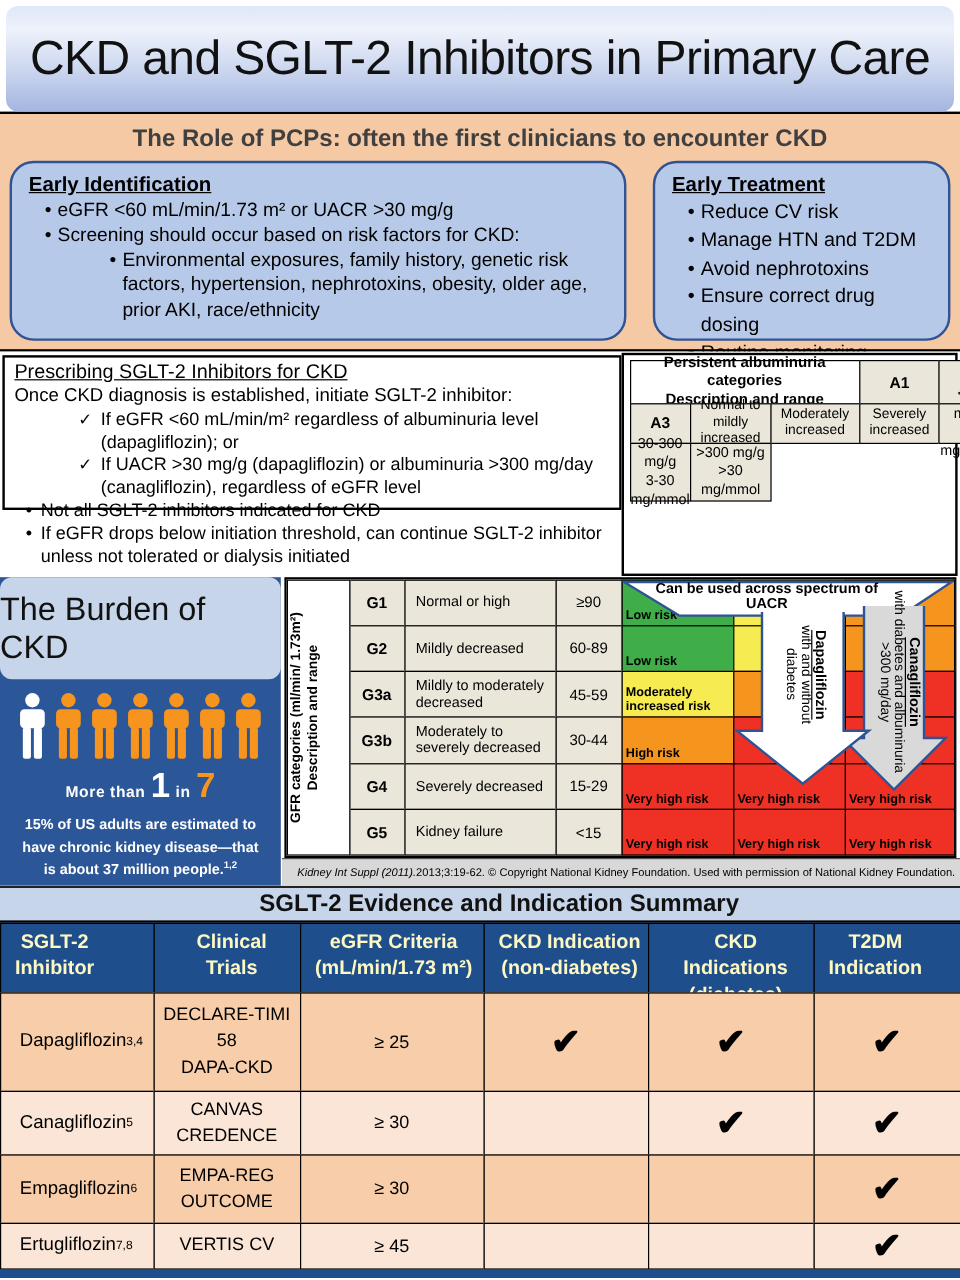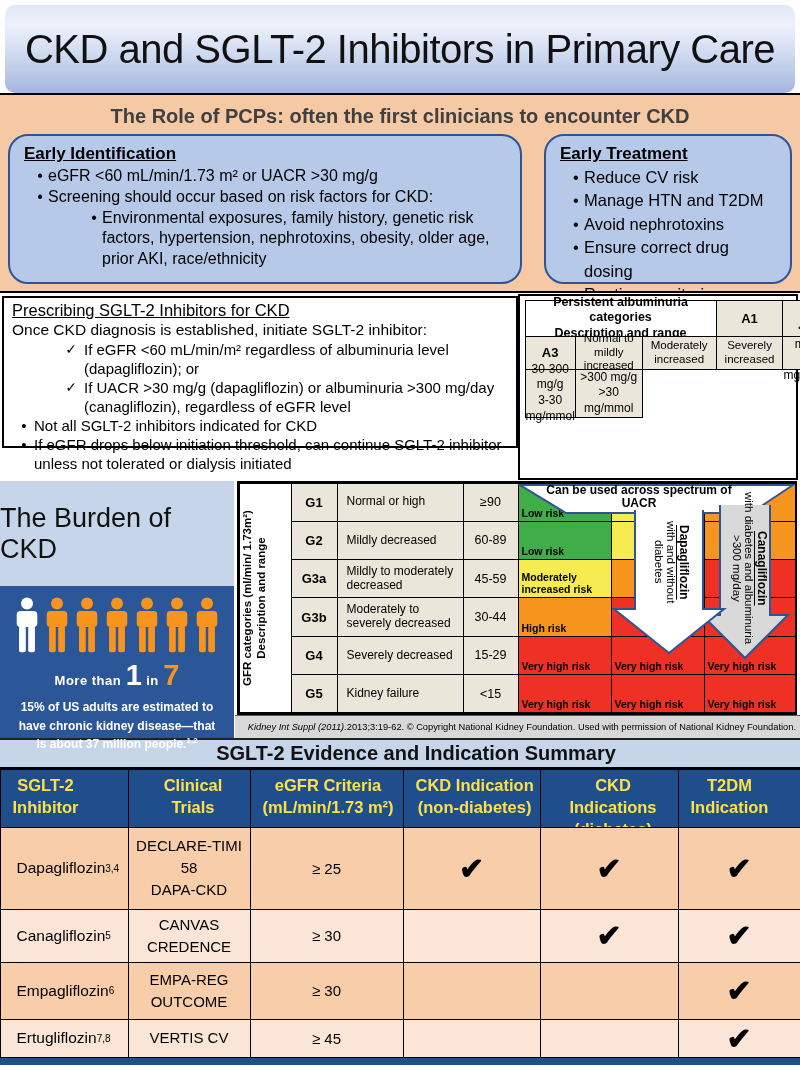--- a/index.html
+++ b/index.html
@@ -22,41 +22,41 @@
   .pcp-box.right { left:536px; width:248px; font-size:16.5px; }
   .box-title { font-weight:bold; text-decoration:underline; font-size:17px; margin-bottom:2px; }
   .li { display:flex; line-height:1.3; }
   .li .b { width:16px; text-align:center; flex:none; }
   .li.l1 .b { margin-left:8px; }
   .li.l2 .b { margin-left:62px; }
   .pcp-box.right .li { line-height:1.42; }
 
   
   .mid { position:relative; height:188px; background:#fff; }
-  .rx-box { position:absolute; left:2px; top:3px; width:516px; height:152px; border:2px solid #000; background:#fff; padding:3px 8px; font-size:15px; }
+  .rx-box { position:absolute; left:2px; top:3px; width:516px; height:129px; border:2px solid #000; background:#fff; padding:3px 8px; font-size:15px; }
   .rx-title { font-size:16.5px; text-decoration:underline; margin-bottom:1px; }
   .rx-intro { font-size:15.5px; margin-bottom:1px; }
   .rx-row { display:flex; line-height:19px; }
   .rx-row .g { flex:none; width:26px; text-align:center; }
   .rx-row.chk .g { margin-left:46px; font-size:14px; }
   .rx-row.blt .g { width:20px; margin-left:2px; }
 
   
   .alb { position:absolute; left:518px; top:1px; width:280px; height:186px; border:2.5px solid #000; background:#fff; padding:4px 5px; }
   .alb-grid { display:grid; width:100%; height:100%; grid-template-columns:1fr 1fr 1fr 1fr 1fr; grid-template-rows:36px 33px 48px 1fr; }
   .alb-grid > div { border:1px solid #000; margin:-0.5px; display:flex; align-items:center; justify-content:center; text-align:center; background:#EAE6DA; }
   .alb-head { grid-column:1/4; background:#fff !important; font-weight:bold; font-size:12.5px; line-height:1.25; white-space:pre-line; }
   .alb-code { font-weight:bold; font-size:13px; }
   .alb-desc { font-size:11.5px; line-height:1.2; padding:0 8px; }
   .alb-range { font-size:12px; line-height:1.3; white-space:pre-line; }
 
   
   .band { position:relative; height:257px; background:#fff; }
   .burden { position:absolute; left:0; top:0; width:234px; height:257px; background:#2B5697; }
-  .burden-title { height:105px; background:#C7D5EA; display:flex; align-items:center; justify-content:center; font-size:27px; color:#111; }
+  .burden-title { height:85px; background:#C7D5EA; display:flex; align-items:center; justify-content:center; font-size:27px; color:#111;border-radius:10px; }
   .figures { display:flex; justify-content:center; align-items:flex-end; gap:4px; margin-top:11px; }
   .person { width:26px; height:58px; }
   .person.orange { fill:#F7941E; } .person.white { fill:#ffffff; }
   .stat { text-align:center; color:#fff; font-weight:bold; margin-top:4px; }
   .stat .sm { font-size:13px; letter-spacing:0.5px; }
   .stat .big { font-size:29px; }
   .stat .big.orange { color:#F7941E; }
   .burden-text { color:#fff; font-weight:bold; font-size:12px; line-height:1.55; text-align:center; padding:6px 12px 0 12px; }
   .burden-text sup { font-size:8px; }
 
@@ -80,21 +80,21 @@
   .al-dapa { left:127px; top:28px; height:102px; width:46px; }
   .al-cana { left:199px; top:6px; height:158px; width:52px; }
 
   .citation { position:absolute; left:235px; top:234px; width:565px; height:23px; background:#D8D8D8; border-top:1px solid #555; display:flex; align-items:center; justify-content:flex-end; padding-right:4px; font-size:9.3px; color:#000; }
   .citation .it { font-style:italic; }
 
   
   .summary-title { height:31px; background:#C7D5EA; border-top:2px solid #222; border-bottom:2px solid #000; display:flex; align-items:center; justify-content:center; font-size:20px; font-weight:bold; color:#111;padding-left:32px; }
   .sum-grid { display:grid; grid-template-columns:128px 122px 153px 137px 138px 122px; grid-template-rows:58px 82px 53px 57px 38px; }
   .sum-grid > div { border:1px solid #000; margin:-0.5px; display:flex; align-items:center; justify-content:center; text-align:center; }
-  .shead { background:#1F4E8C; color:#fde047; font-weight:bold; font-size:16.5px; line-height:1.35; white-space:pre-line; justify-content:flex-start !important; text-align:left; padding:4px 4px 16px 12px; align-items:flex-start !important; }
+  .shead { background:#1F4E8C; color:#fef9c3; font-weight:bold; font-size:16.5px; line-height:1.35; white-space:pre-line; justify-content:flex-start !important; text-align:left; padding:4px 4px 16px 12px; align-items:flex-start !important; }
   .rowA { background:#F8CDA9; } .rowB { background:#FBE5D6; }
   .sdrug { justify-content:flex-start !important; text-align:left !important; padding-left:16px; font-size:15.5px; }
   .sdrug sup { font-size:10px; }
   .strial { font-size:15px; line-height:1.45; white-space:pre-line; }
   .segfr { font-size:15px; }
   .scheck { font-size:30px; font-weight:bold; }
   .footer-bar { height:8px; background:#1F4E8C; border-top:1.5px solid #000; }
 </style>
 </head>
 <body>

